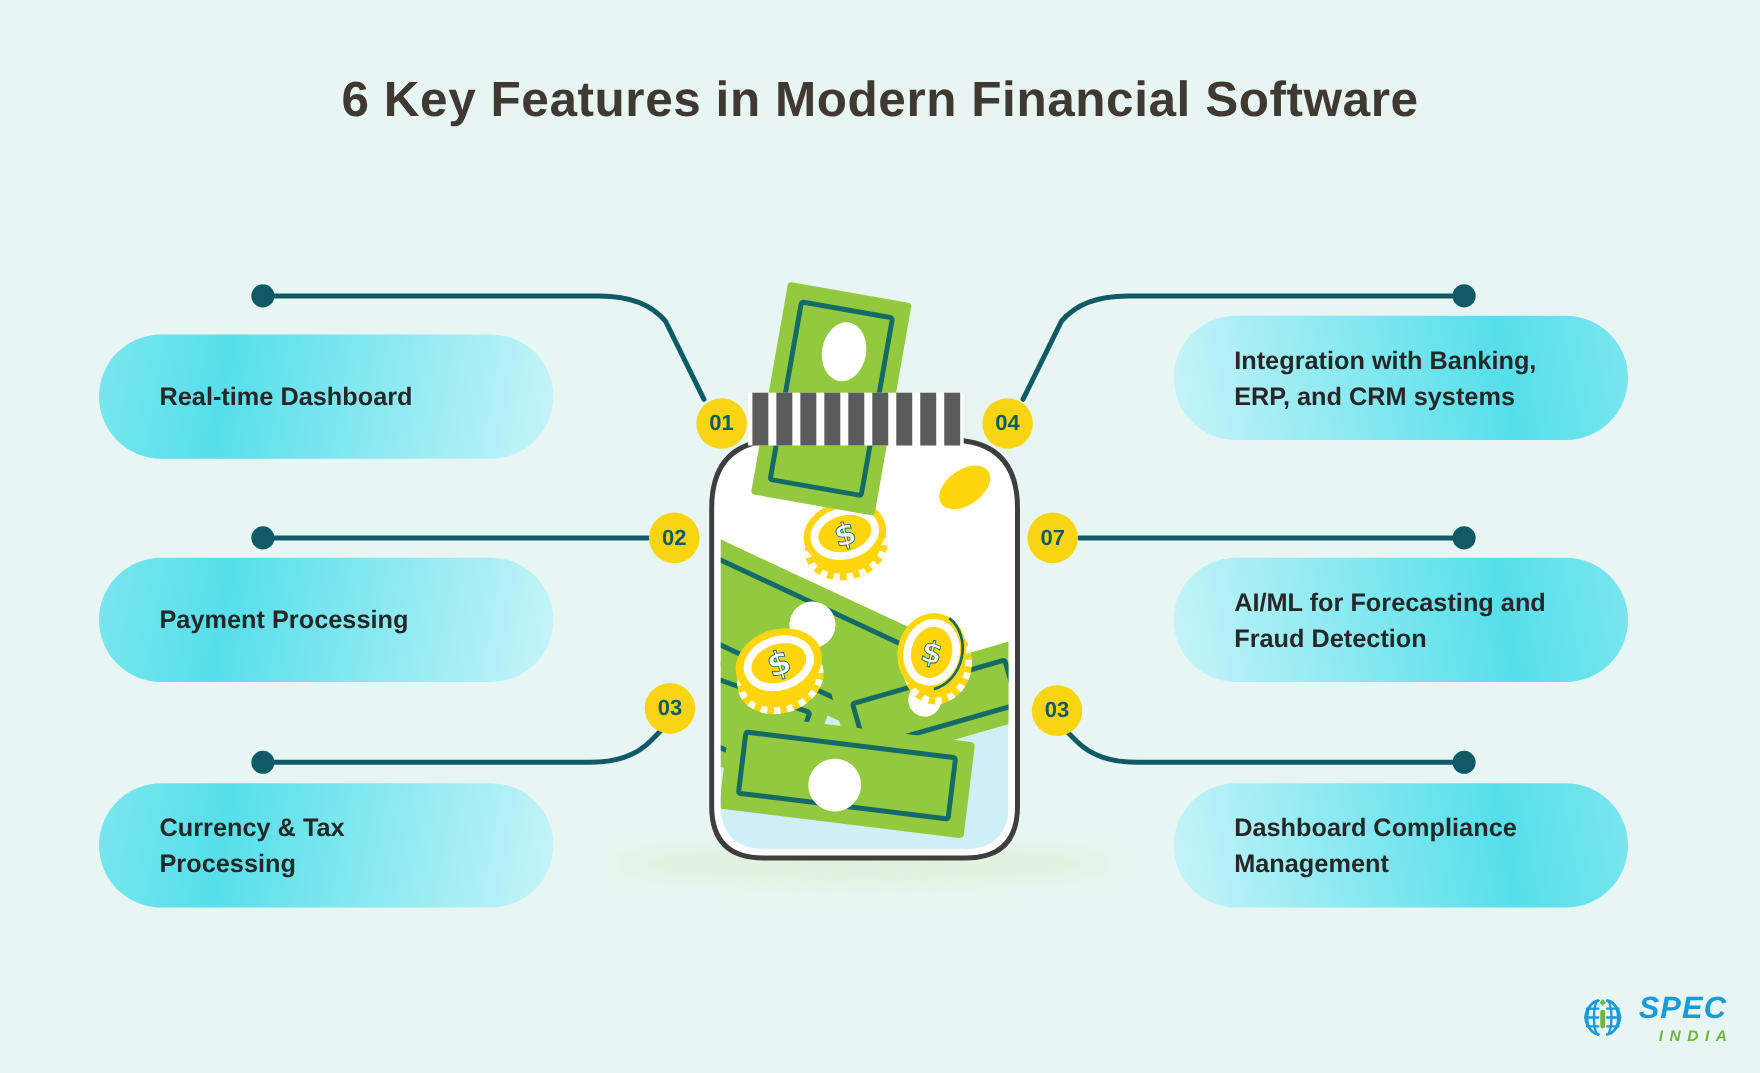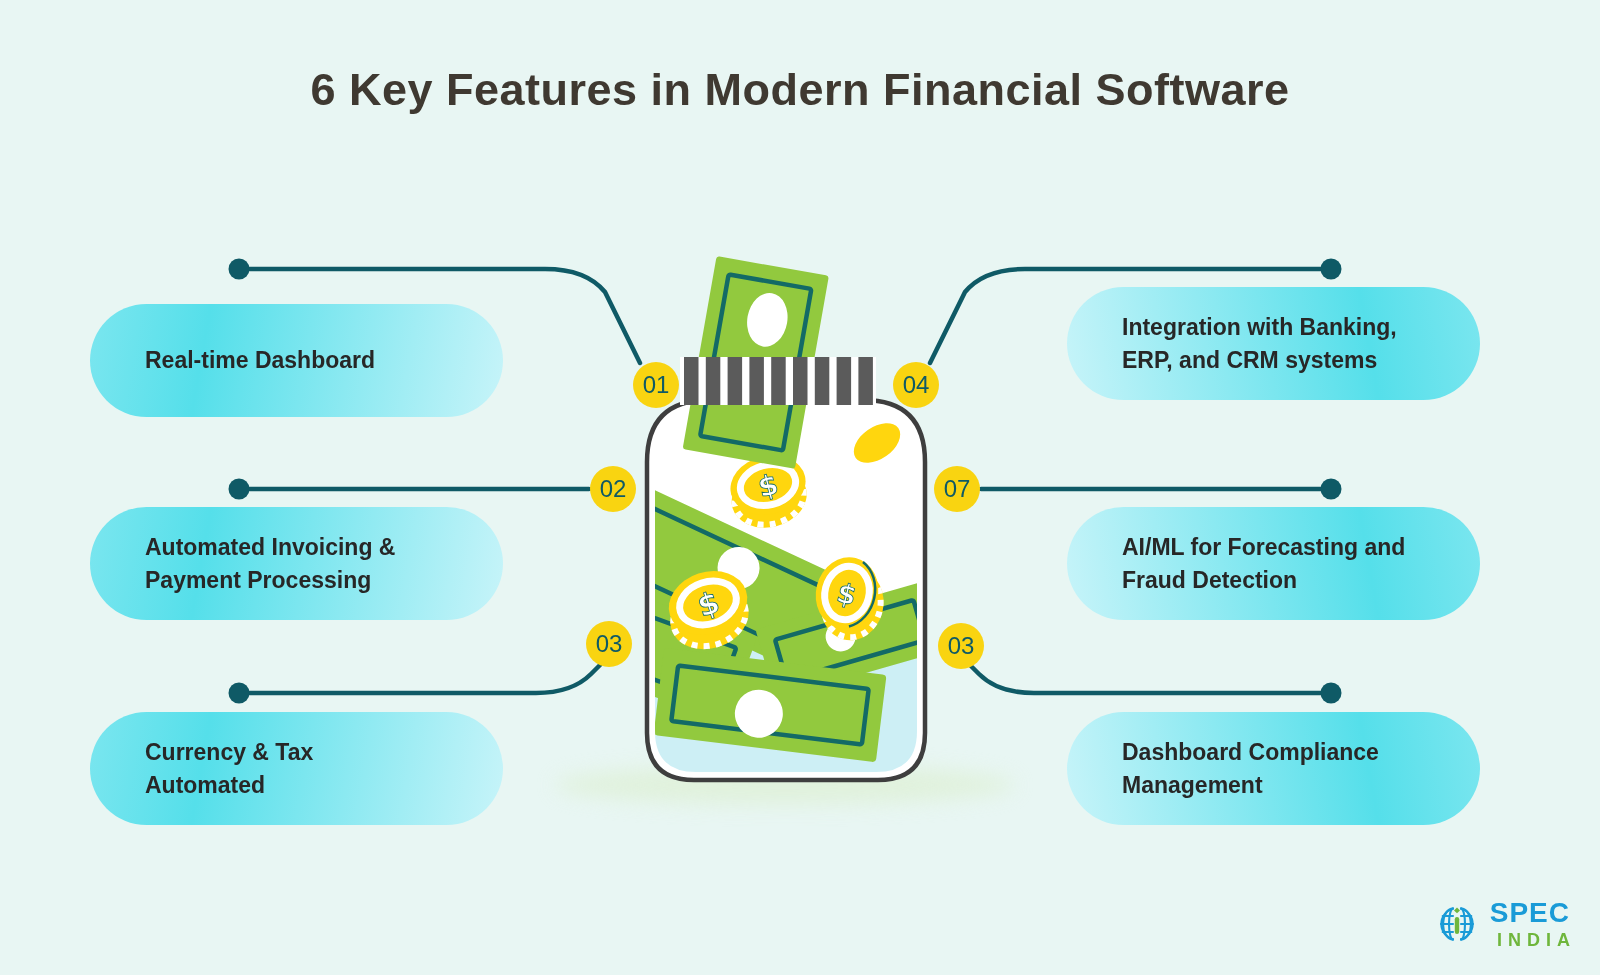--- a/index.html
+++ b/index.html
@@ -25,21 +25,21 @@
     font-size:23px;font-weight:600;line-height:33px;color:var(--text,#272727);
   }
   .pill.left{background:linear-gradient(100deg,#7BE6EF 0%,var(--pill-cyan,#55DFEA) 28%,var(--pill-light,#C7F4F9) 100%);}
   .pill.right{background:linear-gradient(260deg,#7BE6EF 0%,var(--pill-cyan,#55DFEA) 28%,var(--pill-light,#C7F4F9) 100%);}
   .p1{left:90px;top:304px}.p2{left:90px;top:507px}.p3{left:90px;top:712px}
   .p4{left:1067px;top:287px}.p5{left:1067px;top:507px}.p6{left:1067px;top:712px}
 
   .badge{
     position:absolute;width:46px;height:46px;border-radius:50%;
     background:var(--yellow,#F9D411);color:var(--teal,#0F5A66);
-    font-size:24px;font-weight:400;
+    font-size:20px;font-weight:700;
     display:flex;align-items:center;justify-content:center;
   }
   .b1{left:633px;top:362px}.b2{left:590px;top:466px}.b3{left:586px;top:621px}
   .b4{left:893px;top:362px}.b5{left:934px;top:466px}.b6{left:938px;top:623px}
 
   .jar-svg{position:absolute;left:550px;top:235px;overflow:visible;}
   .jar-outline{fill:#fff;stroke:var(--jar-outline,#3E3E3E);stroke-width:4.5;stroke-linejoin:round;}
   .water{fill:var(--water,#CDEFF5);}
   .lid-bar{fill:var(--lid-gray,#5B5B5B);}
   .bill-fill{fill:var(--bill-green,#92C93E);}
@@ -47,23 +47,23 @@
   .coin{fill:var(--coin-yellow,#FFD60E);}
   .coin-ring{fill:none;stroke:#fff;stroke-width:7;}
   .coin-ridge{fill:none;stroke:#fff;stroke-width:6;stroke-dasharray:6 6;}
   .coin-rim{fill:none;stroke:var(--bill-border,#136A66);stroke-width:2.5;}
   .dollar{font-family:"DejaVu Sans",sans-serif;font-weight:700;fill:#fff;
           stroke:var(--bill-border,#136A66);stroke-width:.8;}
   .white{fill:#fff;}
   .shadow{fill:#DEF0D5;opacity:.75;filter:blur(10px);}
 
   .logo{position:absolute;right:30px;bottom:26px;display:flex;align-items:center;gap:9px;}
-  .logo-col{display:flex;flex-direction:column;align-items:flex-end;}
+  .logo-col{display:flex;flex-direction:column;align-items:flex-end;font-style:italic;}
   .logo-name{font-size:28px;font-weight:800;line-height:1;letter-spacing:1px;color:var(--logo-blue,#1A9BD7);}
-  .logo-sub{font-size:18px;font-weight:700;line-height:1;letter-spacing:6px;margin-top:4px;margin-right:-6px;color:var(--logo-green,#6FB63C);}
+  .logo-sub{font-size:14px;font-weight:700;line-height:1;letter-spacing:6px;margin-top:4px;margin-right:-6px;color:var(--logo-green,#6FB63C);}
   .globe{stroke:var(--logo-blue,#1A9BD7);stroke-width:2.1;fill:none;stroke-linecap:round;}
   .globe-i{fill:var(--logo-green,#6FB63C);}
 </style>
 </head>
 <body>
 
 <div class="canvas">
 
   <h1 class="title">6 Key Features in Modern Financial Software</h1>
 
@@ -79,26 +79,25 @@
     <circle class="dot" cx="239" cy="693" r="10.5"></circle>
     <circle class="dot" cx="1331" cy="269" r="10.5"></circle>
     <circle class="dot" cx="1331" cy="489" r="10.5"></circle>
     <circle class="dot" cx="1331" cy="693" r="10.5"></circle>
   </svg>
 
   <div class="pill left p1">
     <span>Real-time Dashboard</span>
   </div>
   <div class="pill left p2">
-    <span>Automated Invoicing &amp;</span>
     <span>Payment Processing</span>
   </div>
   <div class="pill left p3">
     <span>Currency &amp; Tax</span>
-    <span>Automated</span>
+    <span>Processing</span>
   </div>
   <div class="pill right p4">
     <span>Integration with Banking,</span>
     <span>ERP, and CRM systems</span>
   </div>
   <div class="pill right p5">
     <span>AI/ML for Forecasting and</span>
     <span>Fraud Detection</span>
   </div>
   <div class="pill right p6">

